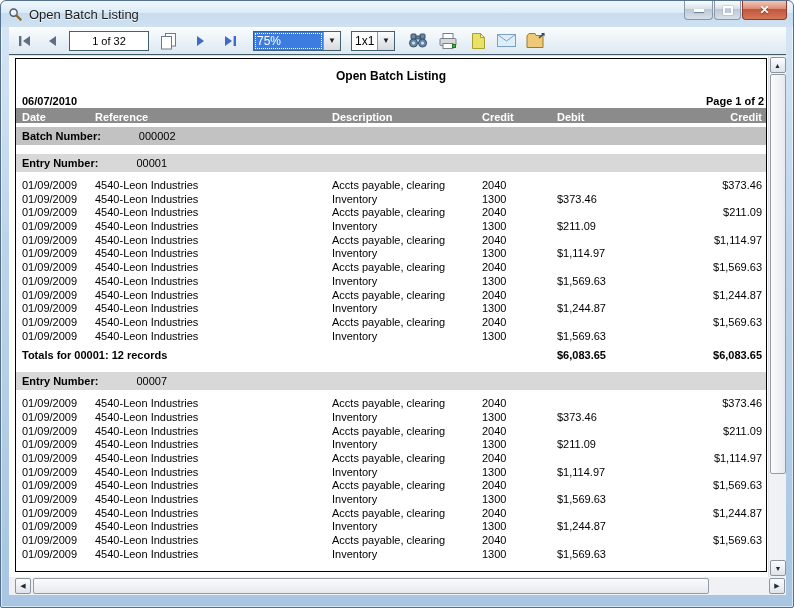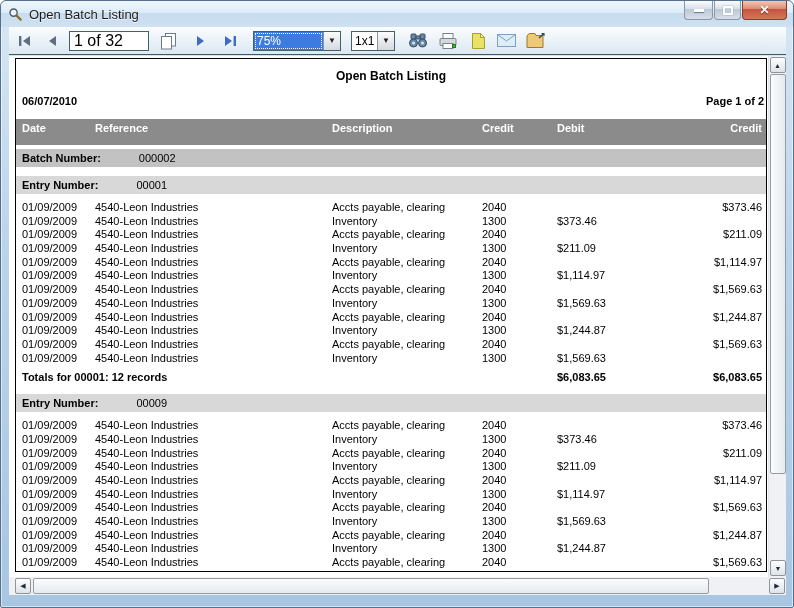--- a/index.html
+++ b/index.html
@@ -41,21 +41,21 @@
   .toolbar {
     position: absolute; top: 26px; left: 8px; width: 777px; height: 28px;
     display: flex; align-items: center; padding: 0 2px;
     background: linear-gradient(180deg, #fbfdfe 0%, #e8f0f7 60%, #dde8f2 100%);
     border-bottom: 1px solid #3e5a64;
   }
   .navbtn, .toolbtn { background: transparent; border: none; padding: 0; width: 22px; height: 22px;
     display: flex; align-items: center; justify-content: center; }
   .page-field {
     width: 80px; height: 20px; margin-left: 6px; border: 1px solid #44606b;
-    font-family: "Liberation Sans", sans-serif; font-size: 16px; padding: 1px 4px; background: #fff;
+    font-family: "Liberation Sans", sans-serif; font-size: 11px; padding: 1px 4px; background: #fff; text-align: center;
   }
   .combo { display: flex; height: 20px; border: 1px solid #44606b; background: #fff; }
   .combo-sel { flex: 1; font-size: 12px; padding: 2px 3px 0 3px; white-space: nowrap; overflow: hidden; }
   .combo.zoom { width: 88px; margin-left: 12px; }
   .combo.zoom .combo-sel { background: #3c7ce0; color: #ffffff; outline: 1px dotted #fff; outline-offset: -2px; }
   .combo.layout { width: 44px; margin-left: 10px; }
   .combo-btn {
     width: 17px; display: flex; align-items: center; justify-content: center;
     background: linear-gradient(180deg, #fcfcfc, #d5d9de); border-left: 1px solid #8a959e;
     font-size: 8px; color: #222;
@@ -71,21 +71,21 @@
     position: absolute; left: 6px; top: 2px; width: 752px; height: 514px;
     background: #fff; border: 1px solid #000; overflow: hidden;
     font-size: 11px; color: #000;
   }
   .rpt-title { margin-top: 10px; height: 14px; text-align: center; font-weight: bold; font-size: 12px; }
   .hdr-line { position: relative; margin-top: 12px; height: 13px; font-weight: bold; }
   .rpt-date { margin-left: 6px; }
   .page-label { position: absolute; left: 690px; top: 0; white-space: nowrap; }
 
   .col-header {
-    display: flex; height: 26px; line-height: 18px; margin-top: 11px;
+    display: flex; height: 15px; line-height: 18px; 
     background: #8b8b8b; color: #fff; font-weight: bold;
   }
   .band { display: flex; height: 18px; line-height: 18px; gap: 25px; }
   .band.batch { background: #c2c2c2; margin-top: 4px; }
   .band.entry { background: #d8d8d8; margin-top: 9px; margin-bottom: 7px; }
   .band-label { font-weight: bold; margin-left: 6px; }
   .band-value { margin-left: 13px; }
 
   .row { display: flex; height: 13.7px; line-height: 13.7px; white-space: nowrap; }
   .cd  { width: 73px;  margin-left: 6px; }
@@ -367,21 +367,21 @@
     <div class="totals">
       <span class="t-label">Totals for 00001: 12 records</span>
       <span class="cdb">$6,083.65</span>
       <span class="ccr">$6,083.65</span>
     </div>
   </div>
 
   <div class="section">
     <div class="band entry">
       <span class="band-label">Entry Number:</span>
-      <span class="band-value">00009</span>
+      <span class="band-value">00007</span>
     </div>
     <div class="rows">
   <div class="row">
     <span class="cd">01/09/2009</span>
     <span class="cr">4540-Leon Industries</span>
     <span class="cde">Accts payable, clearing</span>
     <span class="ca">2040</span>
     <span class="cdb"></span>
     <span class="ccr">$373.46</span>
   </div>

